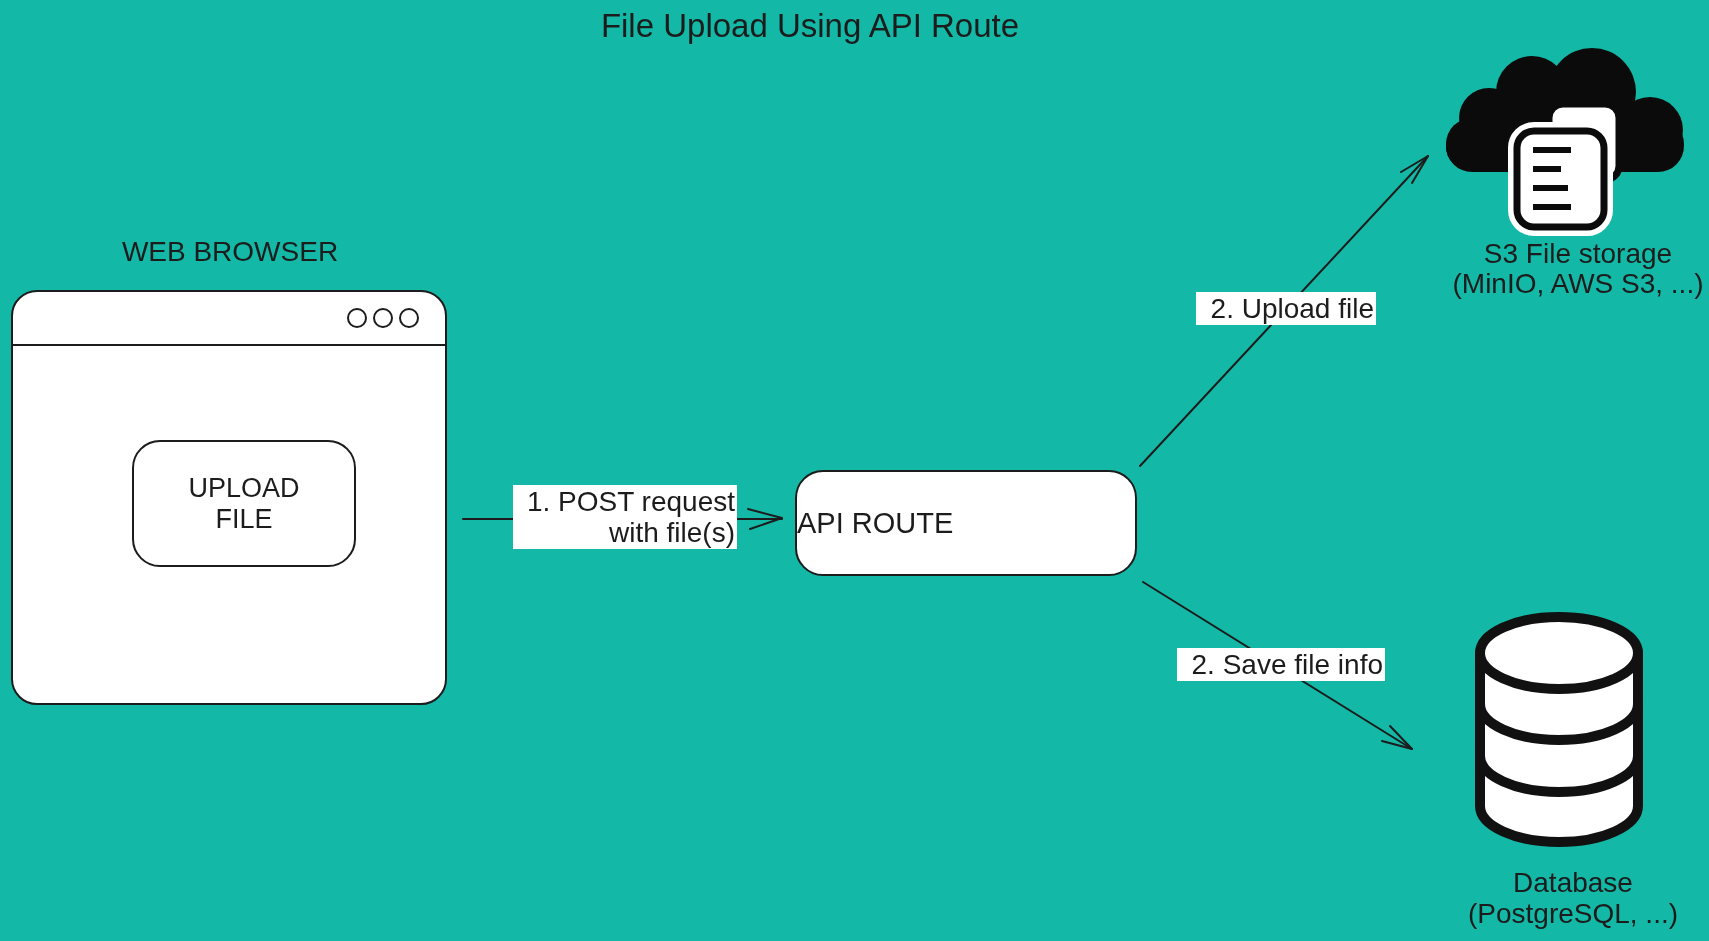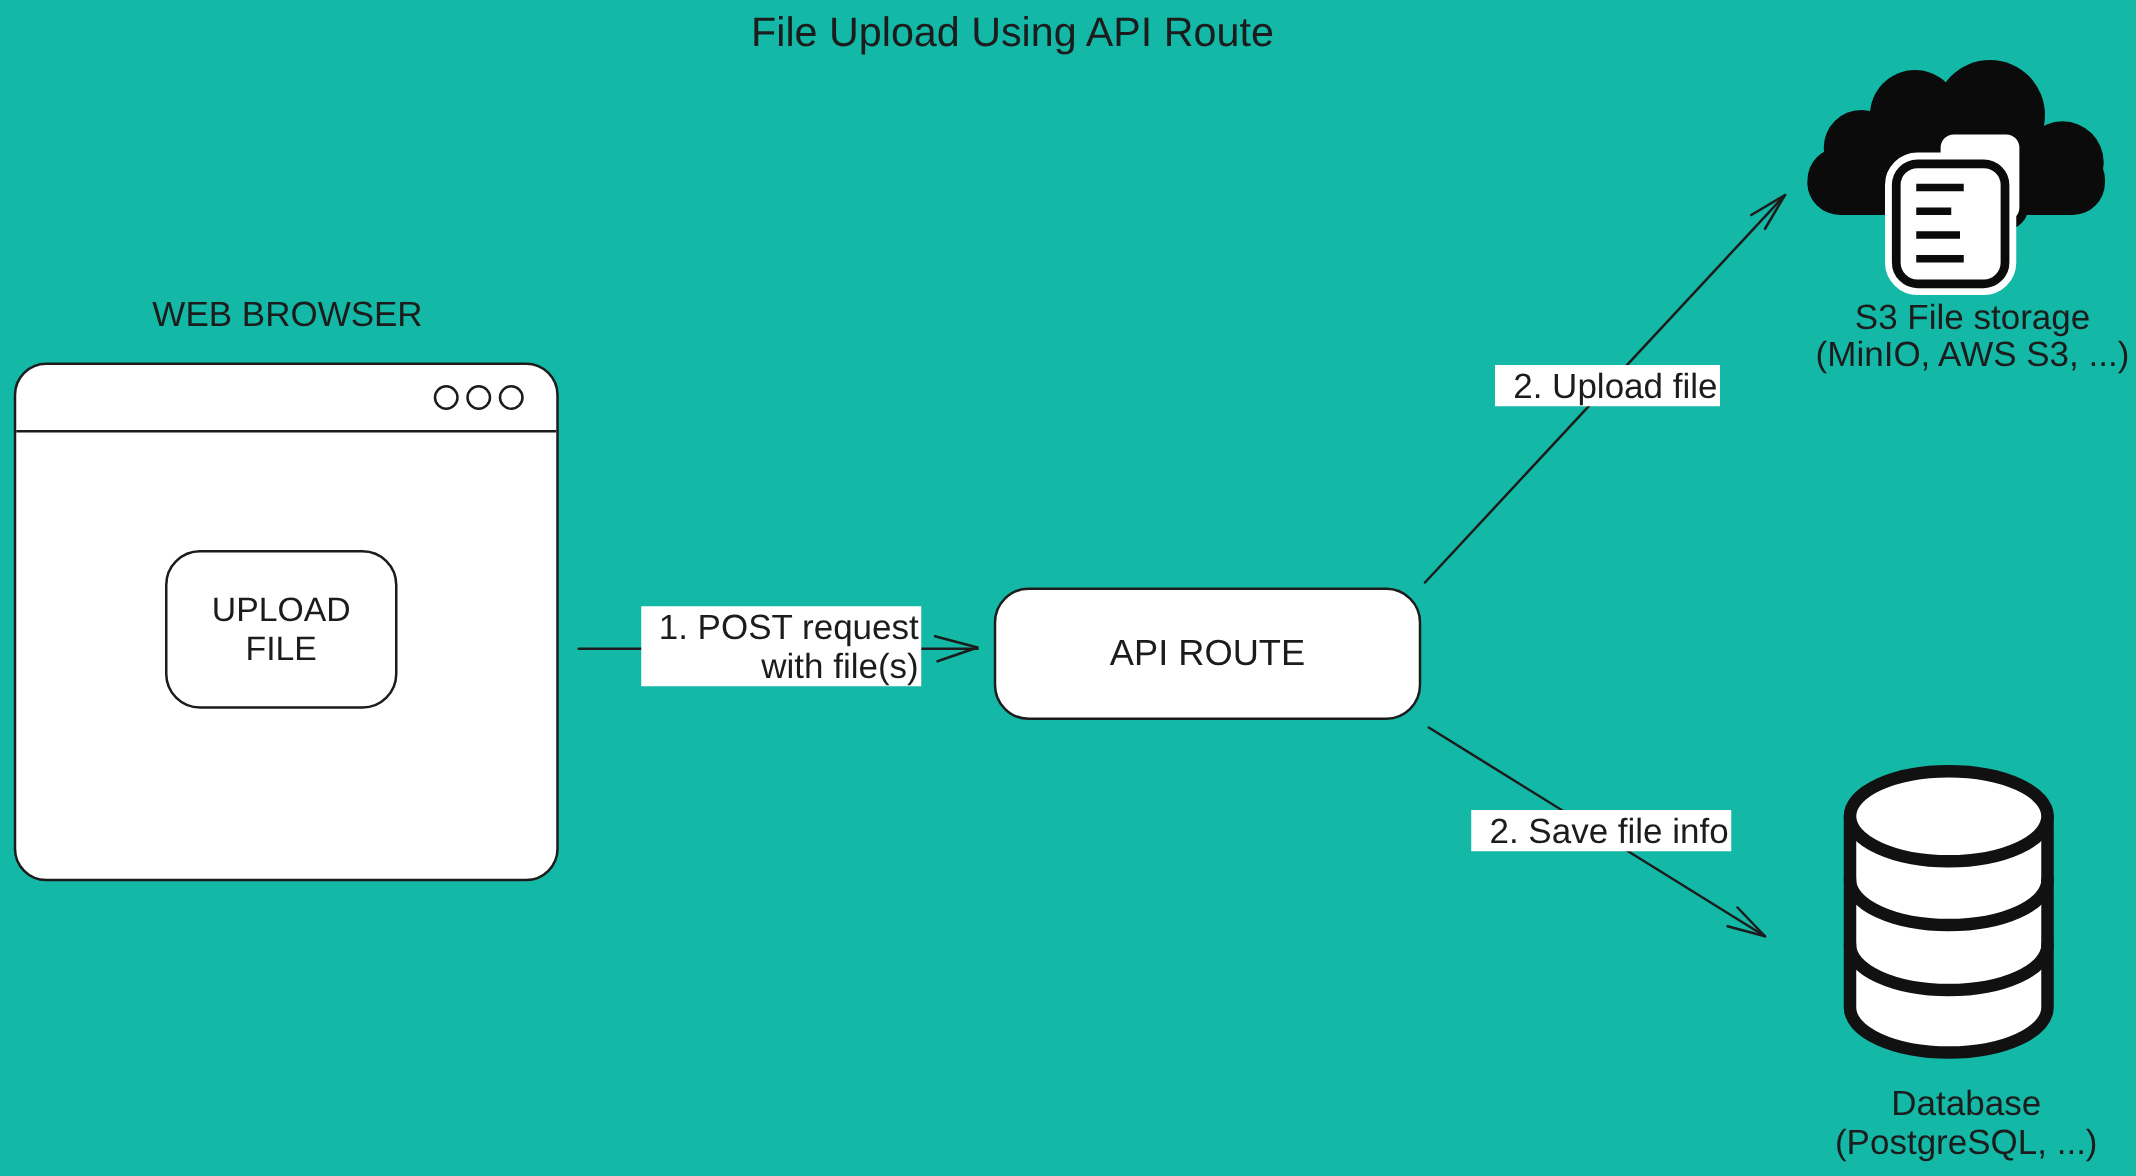--- a/index.html
+++ b/index.html
@@ -37,34 +37,34 @@
     border-bottom:2px solid #1c1c1c;
     display:flex;align-items:center;justify-content:flex-end;
     gap:6px;padding-right:26px;box-sizing:border-box;
   }
   .win-dot{
     width:20px;height:20px;border-radius:50%;
     border:2px solid #1c1c1c;background:#ffffff;box-sizing:border-box;
   }
   .upload-btn{
     position:absolute;
-    left:132px;top:440px;width:186px;height:127px;
+    left:132px;top:440px;width:224px;height:127px;
     border:2px solid #1c1c1c;border-radius:28px;
     background:#ffffff;color:#1c1c1c;
     font-family:"Liberation Sans", sans-serif;
     font-size:27px;line-height:31px;
     text-align:center;white-space:pre-line;
     z-index:3;cursor:pointer;padding:0;
   }
   .api-box{
     position:absolute;
     left:795px;top:470px;width:342px;height:106px;
     border:2px solid #1c1c1c;border-radius:28px;
     background:#ffffff;z-index:2;box-sizing:border-box;
-    display:flex;align-items:center;justify-content:center;
+    display:flex;align-items:center;
   }
   .api-box span{font-size:29px;color:#1c1c1c;}
   .edge-label{
     background:#ffffff;
     font-size:28px;line-height:31px;
     padding:1px 2px;
     text-align:right;
   }
   .lbl-post{left:513px;top:485px;width:220px;}
   .lbl-upload{left:1196px;top:292px;width:176px;}

